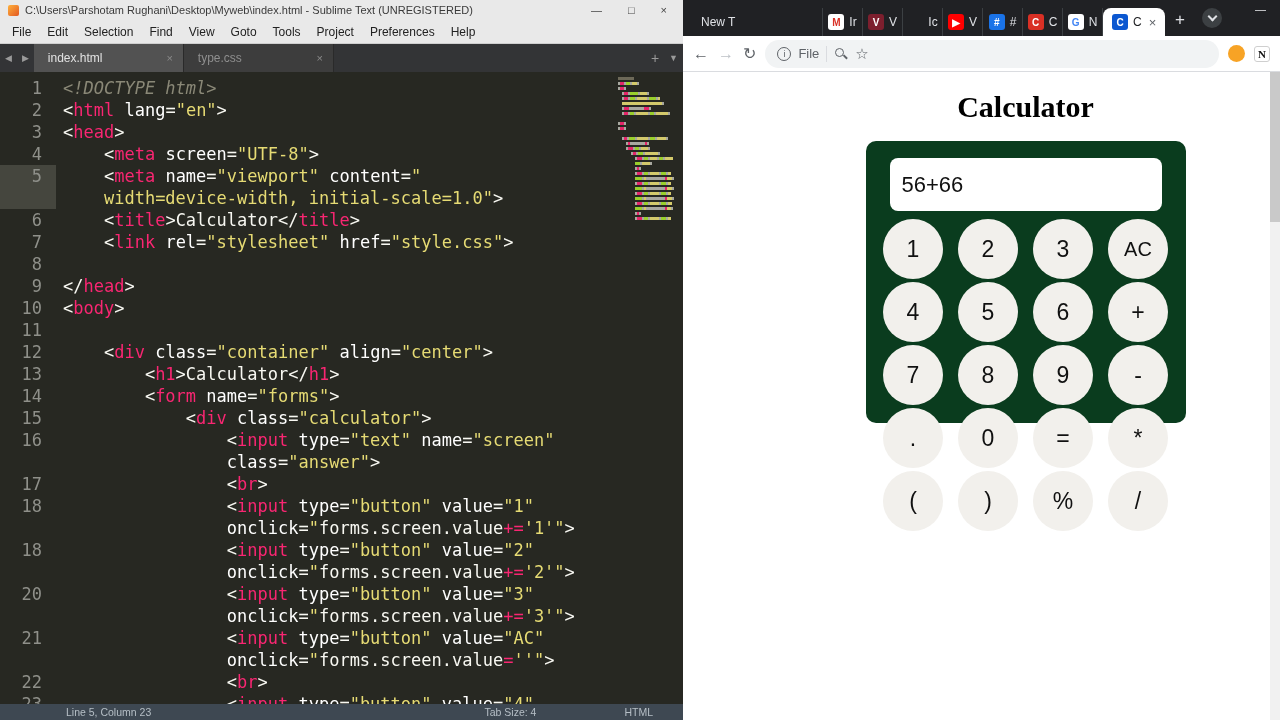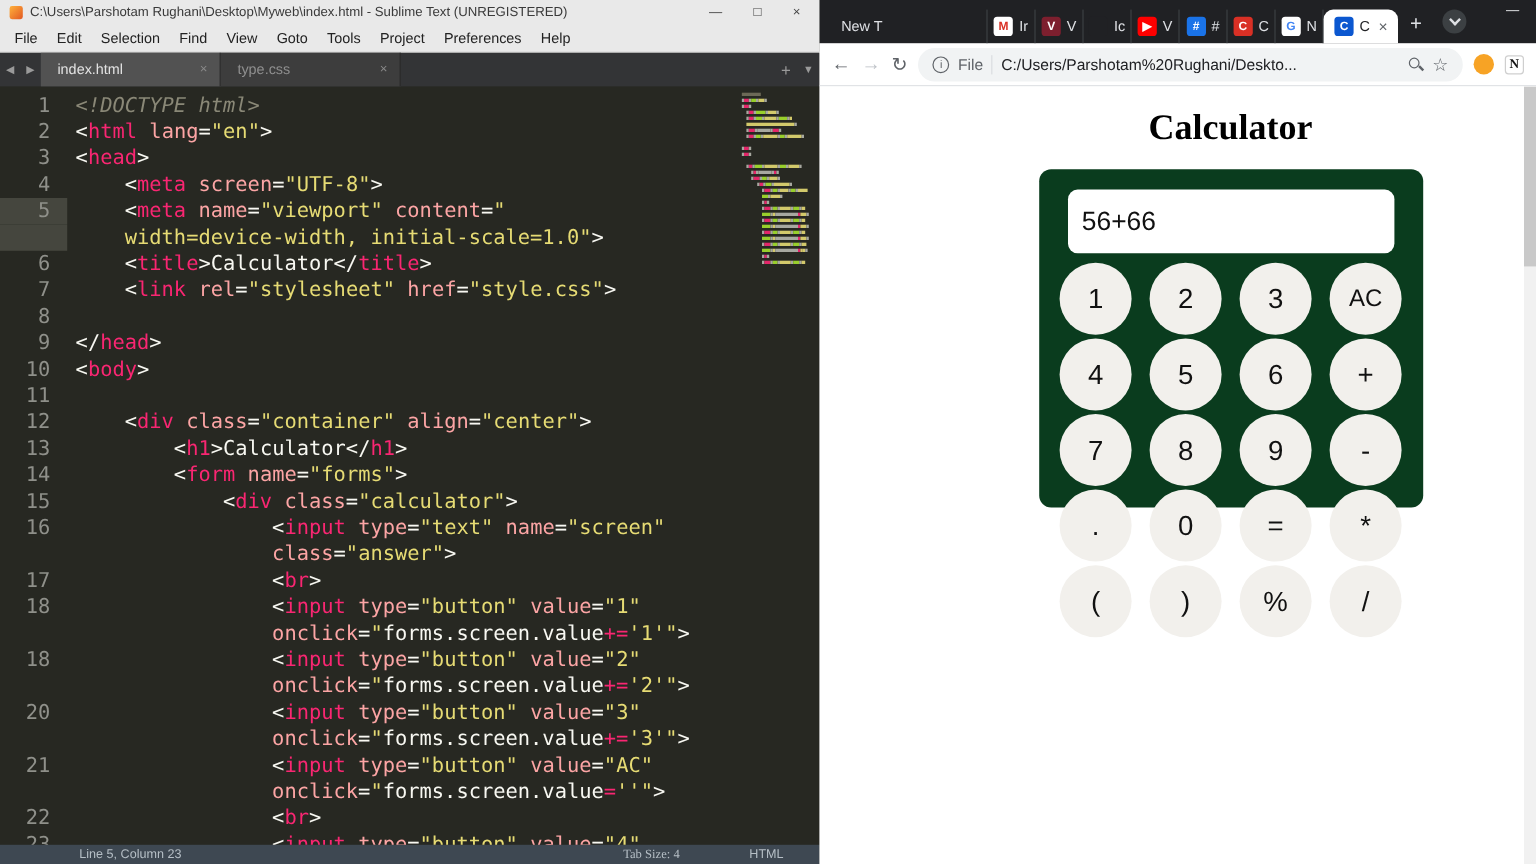--- a/index.html
+++ b/index.html
@@ -29,34 +29,34 @@
   .st-tab .tclose { margin-left:auto; font-size:11px; color:#8a8a8a; }
 
   .st-editor { flex:1; position:relative; overflow:hidden; padding-top:5px;
                font-family:"DejaVu Sans Mono", monospace; font-size:17px; line-height:22px; }
   .crow { display:flex; height:22px; white-space:pre; }
   .crow.hl .gut { background:#45463e; }
   .gut { flex:0 0 56px; width:56px; text-align:right; padding-right:14px; color:#8f908a; }
   .cline { padding-left:7px; }
   .tk-d { color:#f8f8f2; }
   .tk-t { color:#f92672; }
-  .tk-a { color:#fca5a5; }
+  .tk-a { color:#ffffff; }
   .tk-s { color:#e6db74; }
   .tk-c { color:#8a8877; font-style:italic; }
 
   .minimap { position:absolute; top:5px; right:3px; width:62px; z-index:2; opacity:.9; }
   .mrow { height:5px; line-height:3px; white-space:nowrap; overflow:hidden; }
   .mseg { display:inline-block; height:3px; vertical-align:top; }
   .mm-d { background:#b6b6ae; } .mm-t { background:#f92672; } .mm-a { background:#a6e22e; }
   .mm-s { background:#e6db74; } .mm-c { background:#75715e; }
 
   .st-statusbar { height:16px; background:#3e4852; color:#b6bfc6; font-size:10.5px;
                   display:flex; align-items:center; padding:0 0 0 34px; }
   .sb-pos { flex:1;padding-left:32px; }
-  .sb-ts { margin-right:58px;font-family:Liberation Serif, serif; }
+  .sb-ts { margin-right:88px; }
   .sb-sx { margin-right:30px; }
 
   
   .chrome { flex:1; min-width:0; display:flex; flex-direction:column; background:#fff; }
   .cr-tabstrip { height:36px; background:#202124; display:flex; align-items:flex-end;
                  padding-left:10px; position:relative; flex:0 0 36px; }
   .cr-tabs { display:flex; align-items:flex-end; height:36px; }
   .cr-tab { height:28px; display:flex; align-items:center; gap:5px; padding:0 8px;
             color:#dfe1e5; font-size:12px; border-right:1px solid #3c4043; }
   .cr-tab.text { width:130px; }
@@ -281,21 +281,20 @@
     <div class="cr-toolbar">
       <span class="nav-ic">←</span>
       <span class="nav-ic disabled">→</span>
       <span class="nav-ic">↻</span>
       <div class="omnibox">
         <span class="info-ic">
             <i>i</i>
           </span>
         <span class="scheme">File</span>
         <span class="om-div"></span>
-        <span class="url">C:/Users/Parshotam%20Rughani/Deskto...</span>
         <span class="zoom-ic">
             <span class="lens"></span>
           </span>
         <span class="star">☆</span>
       </div>
       <span class="ext orange"></span>
       <span class="ext notion">N</span>
     </div>
 
     <div class="cr-page">

